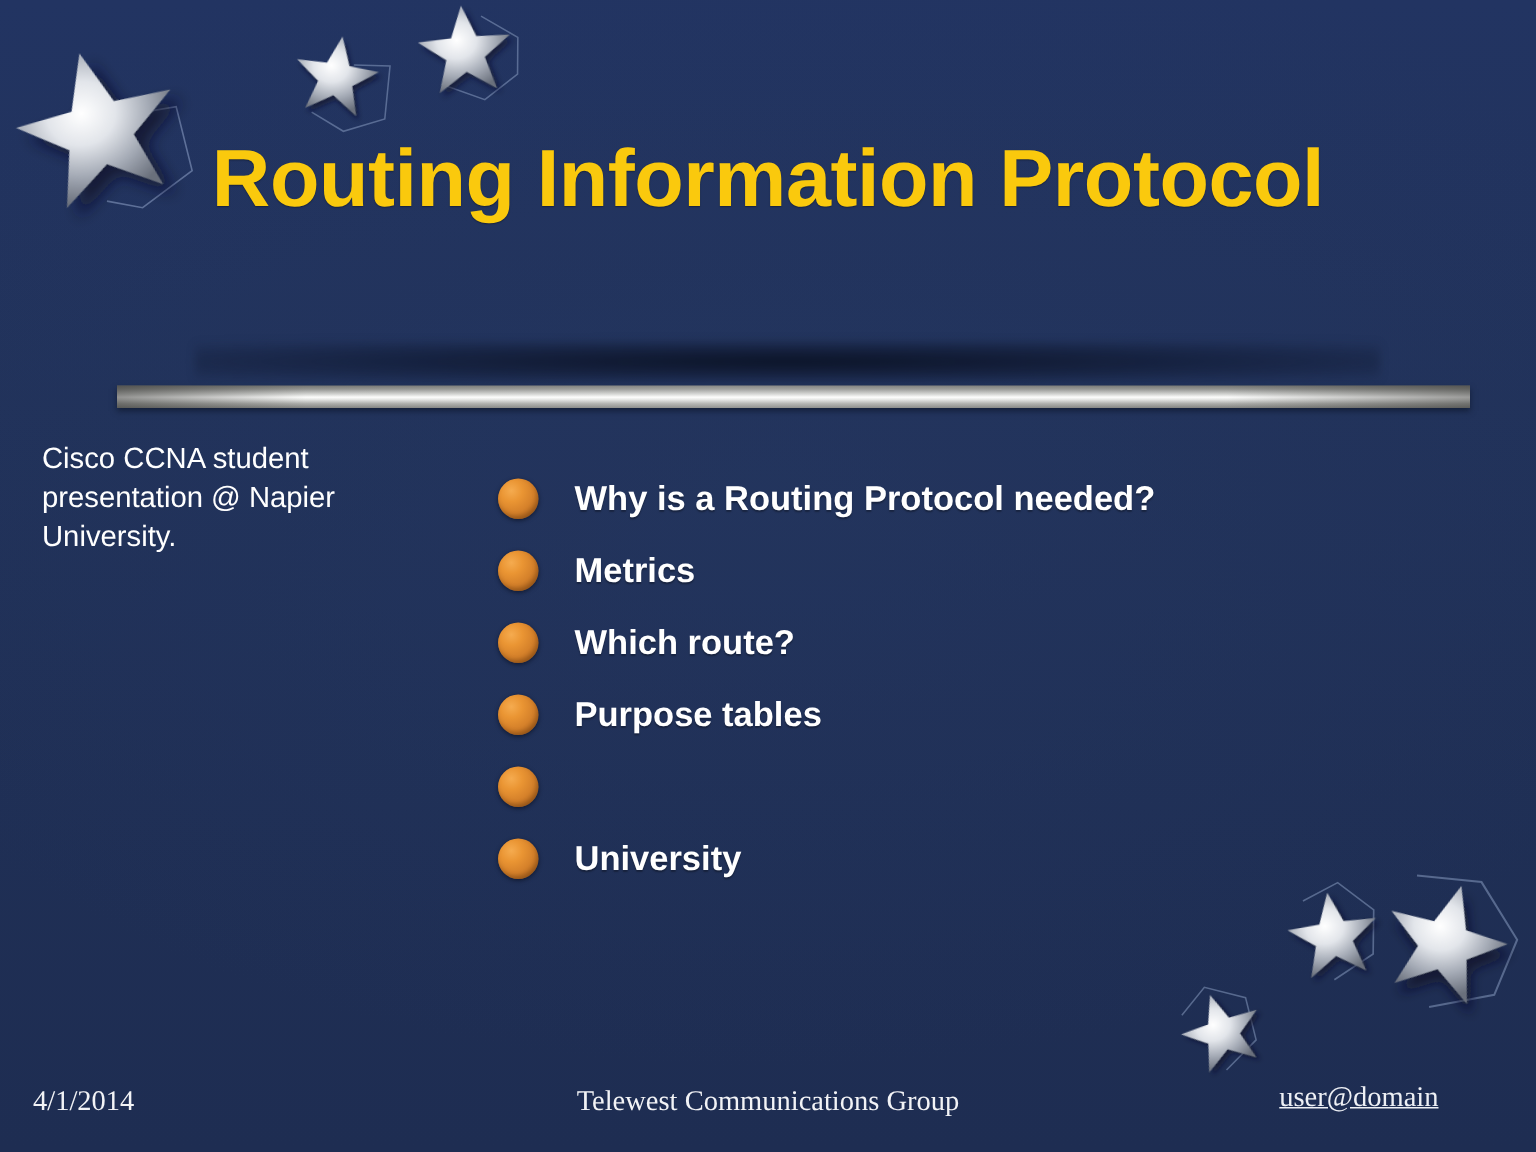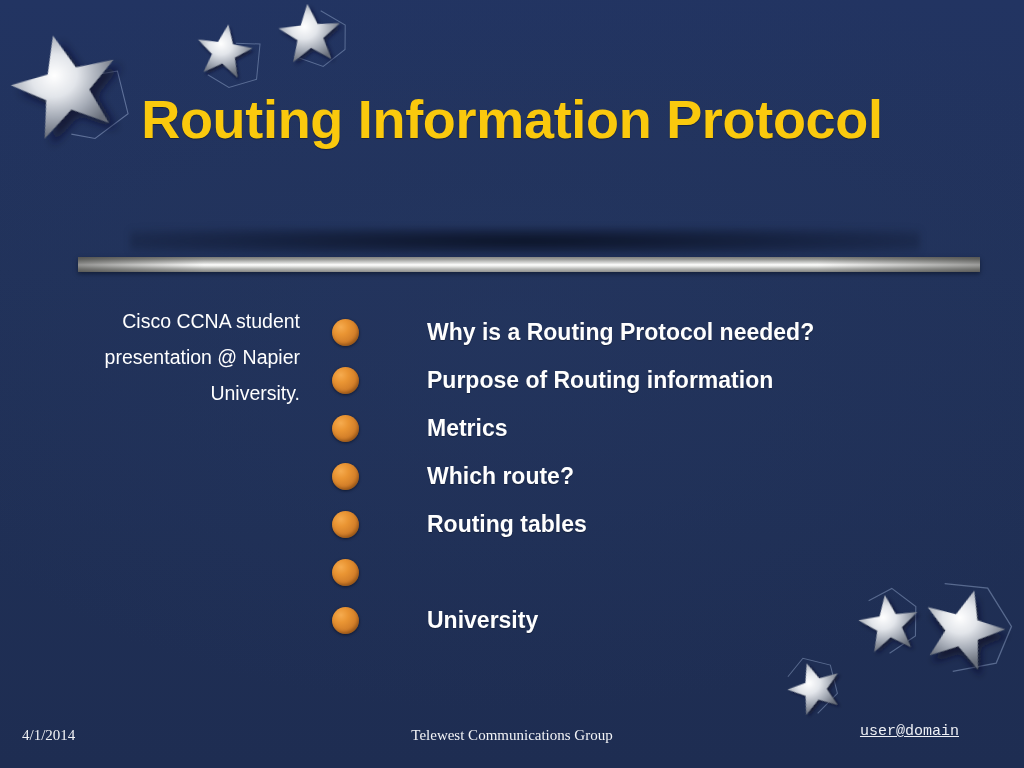--- a/index.html
+++ b/index.html
@@ -87,26 +87,26 @@
         rgba(255,255,255,0.05) 14%,
         rgba(255,255,255,0.18) 45%,
         rgba(255,255,255,0.05) 82%,
         rgba(60,60,58,0.5) 100%);
   }
 
   
   #left-caption {
     position: absolute;
     left: 28px;
-    top: 303px;
+    top: 293px;
     width: 272px;
-    text-align: right;
+    text-align: left;
     color: #ffffff;
     font-size: 19.5px;
-    line-height: 36px;
+    line-height: 26px;
     z-index: 6;
   }
 
   
   #bullet-list {
     position: absolute;
     left: 332px;
     top: 308px;
     width: 620px;
     z-index: 6;
@@ -125,47 +125,46 @@
       radial-gradient(circle at 33% 30%,
         #f5ab4f 0%,
         #ea9533 28%,
         #d4802a 58%,
         #a8601d 88%,
         #8a4d16 100%);
     box-shadow: 0 1px 3px rgba(5,10,24,0.6),
                 inset -1px -2px 3px rgba(90,45,10,0.35);
   }
   .bullet-text {
-    margin-left: 68px;
+    margin-left: 24px;
     color: #ffffff;
     font-size: 23px;
     font-weight: bold;
     line-height: 26px;
     white-space: nowrap;
     text-shadow: 0 1px 1px rgba(0,0,0,0.3);
   }
 
   
   .footer-text {
     position: absolute;
     bottom: 22px;
     color: #f2f3f6;
     font-family: "Liberation Serif", serif;
-    font-size: 15px;
+    font-size: 19px;
     line-height: 22px;
     z-index: 6;
   }
   #footer-date  { left: 22px;  }
   #footer-center{ left: 0; width: 1024px; text-align: center; }
   #footer-email {
     right: 65px;
     bottom: 25px;
     text-decoration: underline;
     color: #eef0f5;
-    font-family: Liberation Mono, monospace;
   }
 </style>
 </head>
 <body>
 
 <div id="slide">
 
   <svg class="star-layer" width="1024" height="768" viewBox="0 0 1024 768">
     <defs>
       <linearGradient id="starGrad" x1="0%" y1="0%" x2="100%" y2="100%">
@@ -230,33 +229,29 @@
 
   <div id="left-caption">Cisco CCNA student presentation @ Napier University.</div>
 
   <div id="bullet-list">
     <div class="bullet-row">
       <span class="bullet-dot"></span>
       <span class="bullet-text">Why is a Routing Protocol needed?</span>
     </div>
     <div class="bullet-row">
       <span class="bullet-dot"></span>
-      <span class="bullet-text">Purpose of Routing information</span>
-    </div>
-    <div class="bullet-row">
-      <span class="bullet-dot"></span>
       <span class="bullet-text">Metrics</span>
     </div>
     <div class="bullet-row">
       <span class="bullet-dot"></span>
       <span class="bullet-text">Which route?</span>
     </div>
     <div class="bullet-row">
       <span class="bullet-dot"></span>
-      <span class="bullet-text">Routing tables</span>
+      <span class="bullet-text">Purpose tables</span>
     </div>
     <div class="bullet-row">
       <span class="bullet-dot"></span>
     </div>
     <div class="bullet-row">
       <span class="bullet-dot"></span>
       <span class="bullet-text">University</span>
     </div>
   </div>
 

